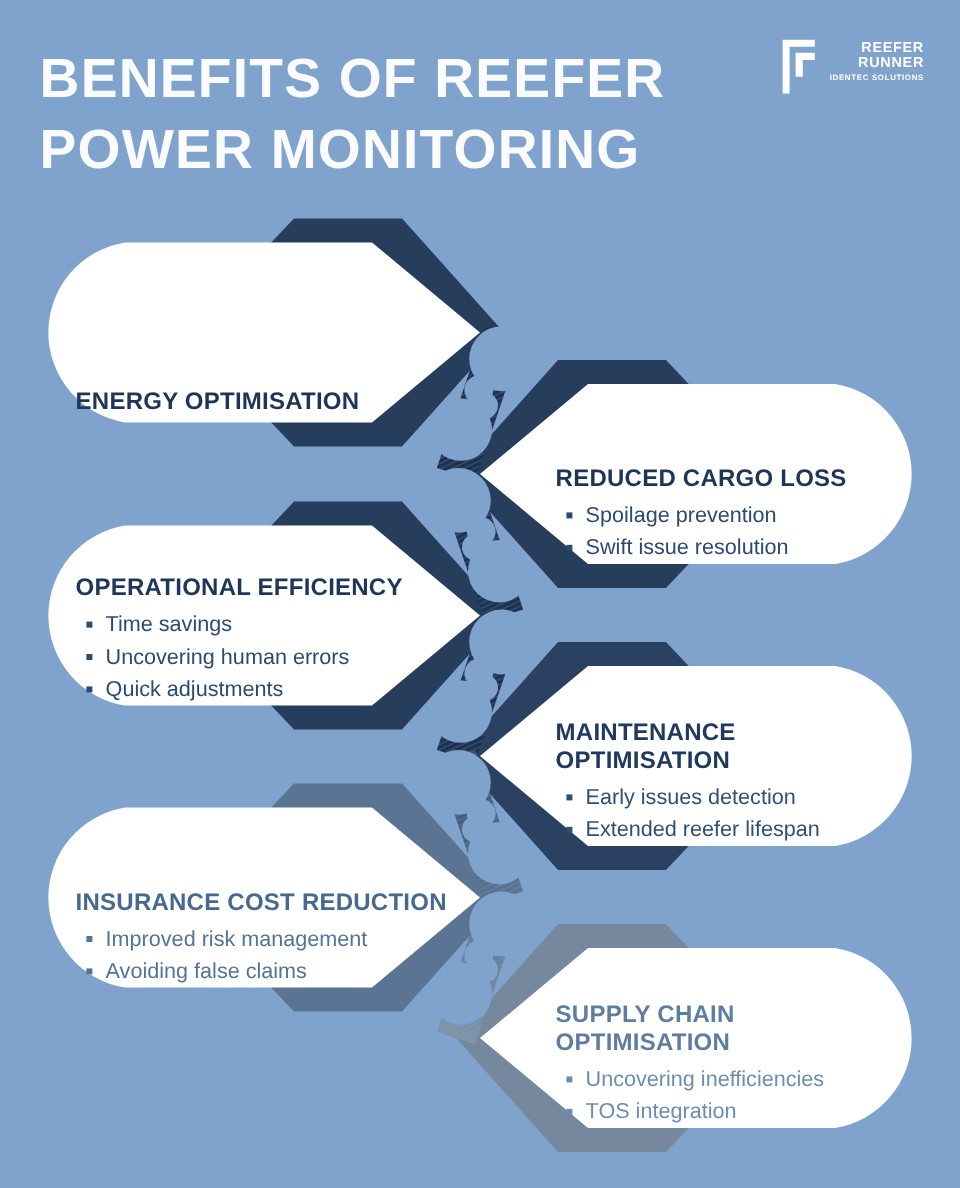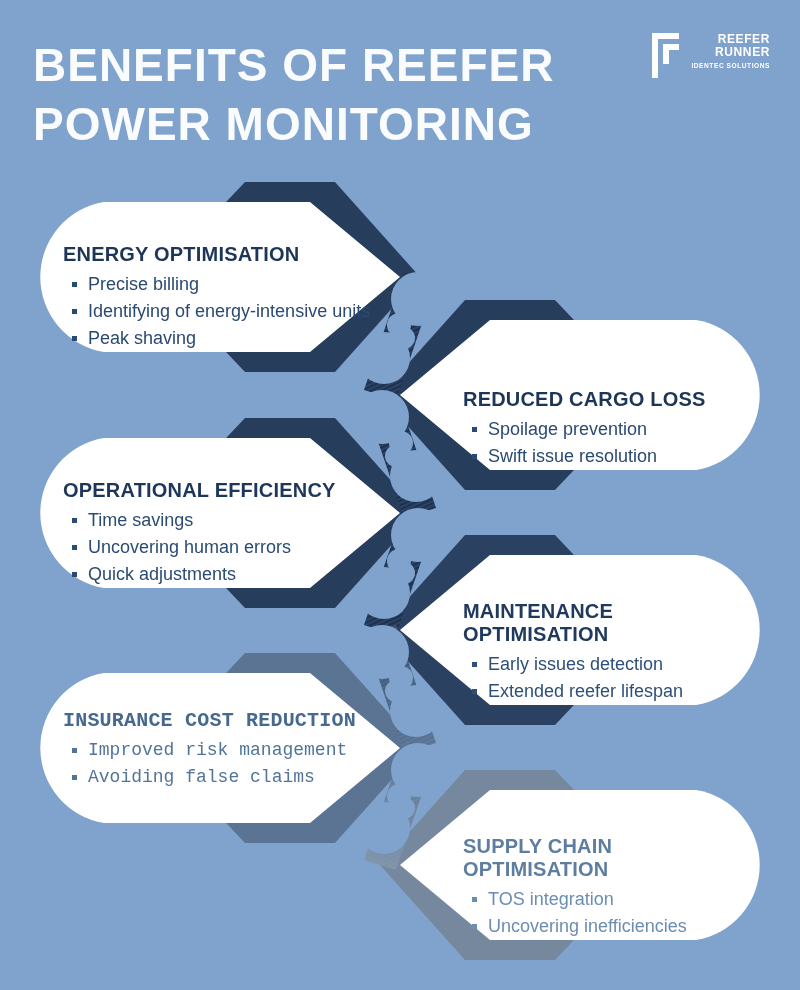--- a/index.html
+++ b/index.html
@@ -140,25 +140,20 @@
   </svg>
   <div>
     <div class="brand">REEFER</div>
     <div class="brand">RUNNER</div>
     <div class="sub">IDENTEC SOLUTIONS</div>
   </div>
 </div>
 
 <section class="overlay card-text left" style="top: 202px; --title: #1d3557; --bullet: #2b4a72;">
   <h3 class="card-title">ENERGY OPTIMISATION</h3>
-  <ul>
-    <li>Precise billing</li>
-    <li>Identifying of energy-intensive units</li>
-    <li>Peak shaving</li>
-  </ul>
 </section>
 
 <section class="overlay card-text right" style="top: 320px; --title: #1d3557; --bullet: #2b4a72;">
   <h3 class="card-title">REDUCED CARGO LOSS</h3>
   <ul>
     <li>Spoilage prevention</li>
     <li>Swift issue resolution</li>
   </ul>
 </section>
 
@@ -172,27 +167,27 @@
 </section>
 
 <section class="overlay card-text right" style="top: 555px; --title: #20395e; --bullet: #2d4f78;">
   <h3 class="card-title">MAINTENANCE OPTIMISATION</h3>
   <ul>
     <li>Early issues detection</li>
     <li>Extended reefer lifespan</li>
   </ul>
 </section>
 
-<section class="overlay card-text left" style="top: 641px; font-family: Liberation Mono, monospace; --title: #47698f; --bullet: #527499;">
+<section class="overlay card-text left" style="top: 673px; --title: #47698f; --bullet: #527499;">
   <h3 class="card-title">INSURANCE COST REDUCTION</h3>
   <ul>
     <li>Improved risk management</li>
     <li>Avoiding false claims</li>
   </ul>
 </section>
 
 <section class="overlay card-text right" style="top: 790px; --title: #5d7da1; --bullet: #6c8db2;">
   <h3 class="card-title">SUPPLY CHAIN OPTIMISATION</h3>
   <ul>
+    <li>Uncovering inefficiencies</li>
     <li>TOS integration</li>
-    <li>Uncovering inefficiencies</li>
   </ul>
 </section>
 
 </body></html>

